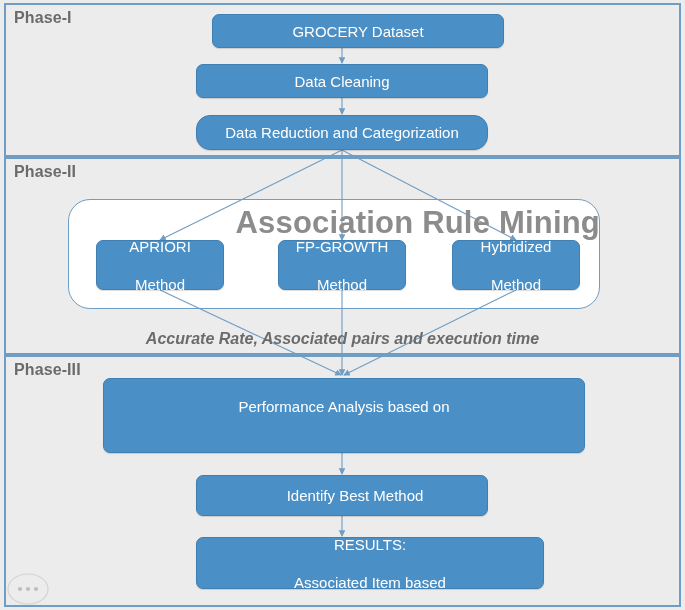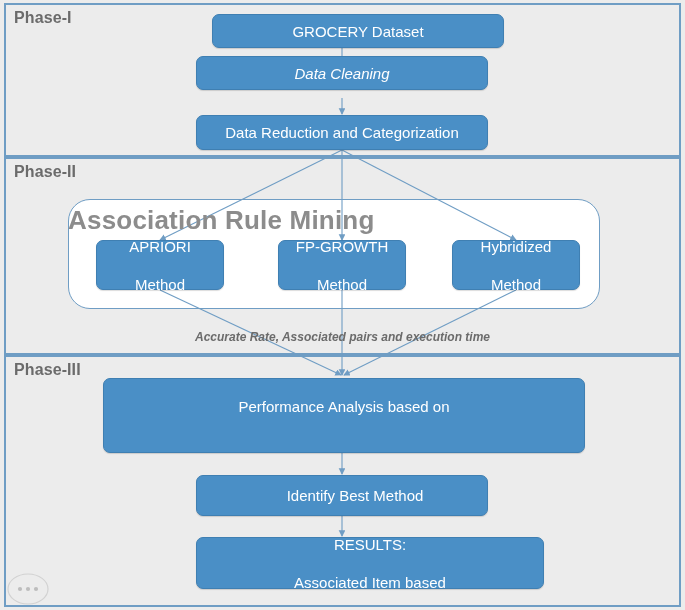--- a/index.html
+++ b/index.html
@@ -63,32 +63,32 @@
     width:532px; height:110px;
     background:#ffffff;
     border:1px solid #6f9dc4;
     border-radius:22px;
     box-sizing:border-box;
   }
   #arm-title{
     position:absolute;
     left:68px; top:205px;
     width:532px;
-    text-align:left;
-    font-size:26px;
+    text-align:right;
+    font-size:31px;
     font-weight:bold;
     color:#8c8c8c;
     letter-spacing:.2px;
   }
 
   #metrics-caption{
     position:absolute;
     left:0; top:330px; width:685px;
     text-align:center;
-    font-size:12px;
+    font-size:16px;
     font-weight:bold;
     font-style:italic;
     color:#6b6b6b;
   }
 
   
   #watermark{
     position:absolute;
     left:6px; bottom:4px;
     width:44px;height:34px;
@@ -134,25 +134,25 @@
       <line x1="342" y1="453" x2="342" y2="474"></line>
 
       <line x1="342" y1="516" x2="342" y2="536"></line>
     </g>
   </svg>
 
   <div class="box" style="left:212px;top:14px;width:292px;height:34px;">
     <span>GROCERY Dataset</span>
   </div>
 
-  <div class="box" style="left:196px;top:56px;width:292px;height:34px;font-style:italic;">
+  <div class="box" style="left:196px;top:64px;width:292px;height:34px;">
     <span>Data Cleaning</span>
   </div>
 
-  <div class="box" style="left:196px;top:115px;width:292px;height:35px;">
+  <div class="box" style="left:196px;top:115px;width:292px;height:35px;border-radius:14px;">
     <span>Data Reduction and Categorization</span>
   </div>
 
   <div id="arm-title">Association Rule Mining</div>
 
   <div class="box" style="left:96px;top:240px;width:128px;height:50px;">
     <span>
       <span>APRIORI</span><br>
       <span>Method</span>
     </span>

